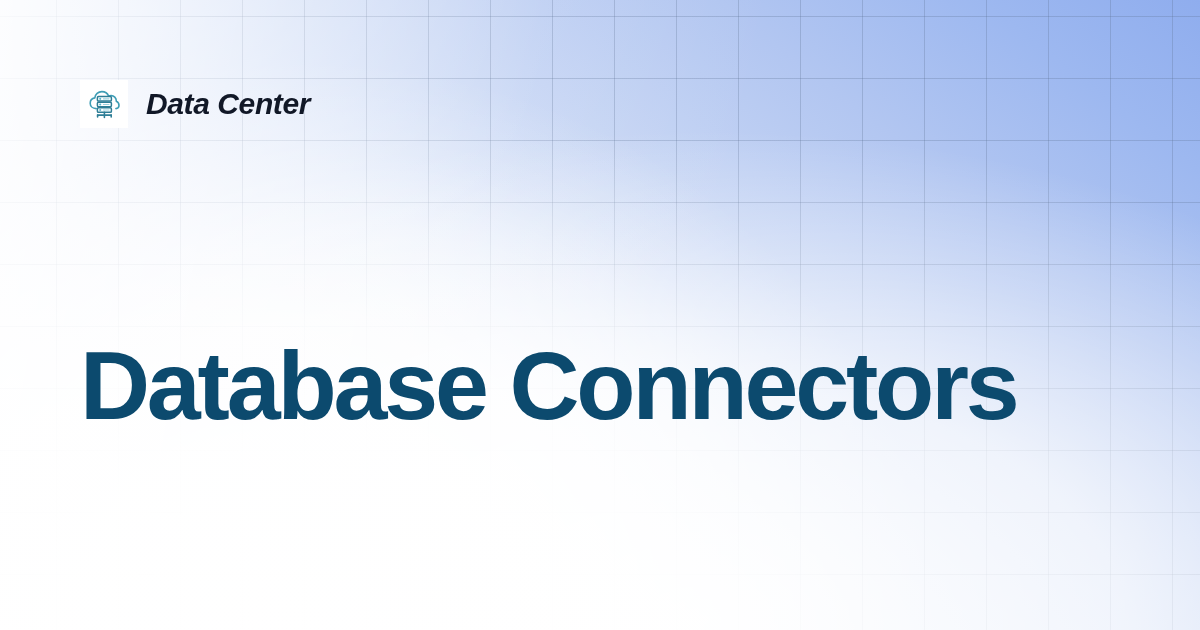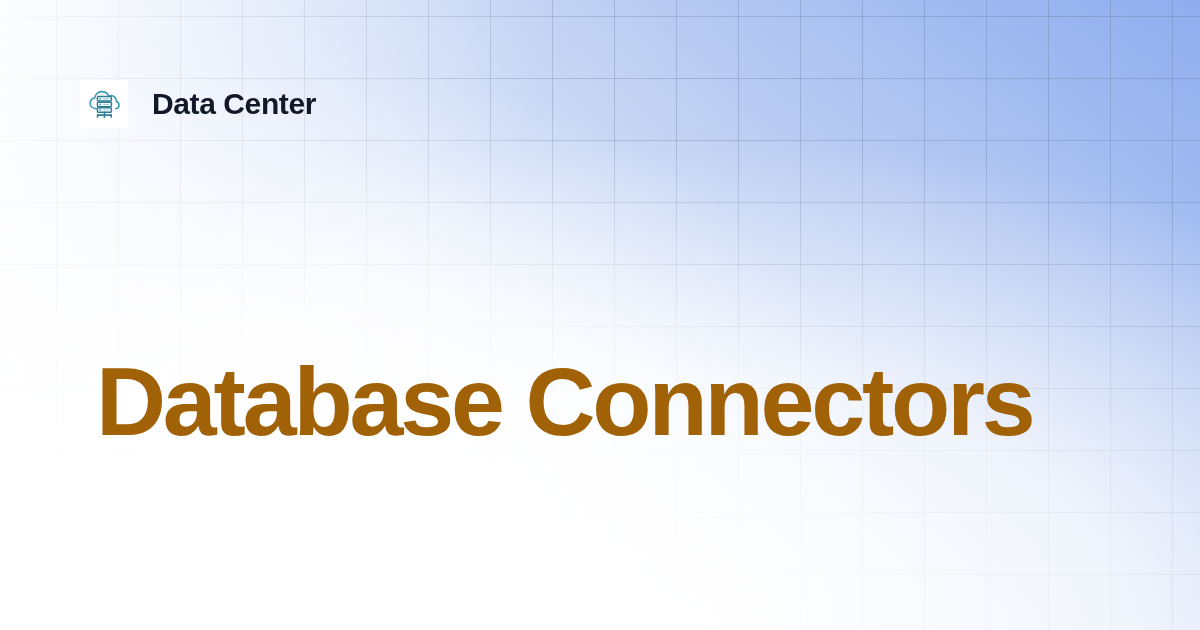--- a/index.html
+++ b/index.html
@@ -98,21 +98,22 @@
     inset: 0;
   }
 
   
   .brand {
     position: absolute;
     left: 80px;
     top: 80px;
     display: flex;
     align-items: center;
-    gap: 24px;
+    gap: 18px;
+    font-style: italic;
   }
   .brand-badge {
     width: 48px;
     height: 48px;
     background: #ffffff;
     display: flex;
     align-items: center;
     justify-content: center;
     flex: 0 0 auto;
   }
@@ -124,24 +125,24 @@
     letter-spacing: -0.4px;
     line-height: 1;
     white-space: nowrap;
   }
 
   
   .headline {
     position: absolute;
     left: 80px;
     top: 337px;
-    margin: 16px;
+    margin: 0;
     font-size: 97px;
     font-weight: 700;
-    color: #a16207;
+    color: #0c4a6e;
     letter-spacing: -3.2px;
     line-height: 1;
     white-space: nowrap;
   }
 
   
   .subtitle {
     position: absolute;
     left: 80px;
     top: 468px;

